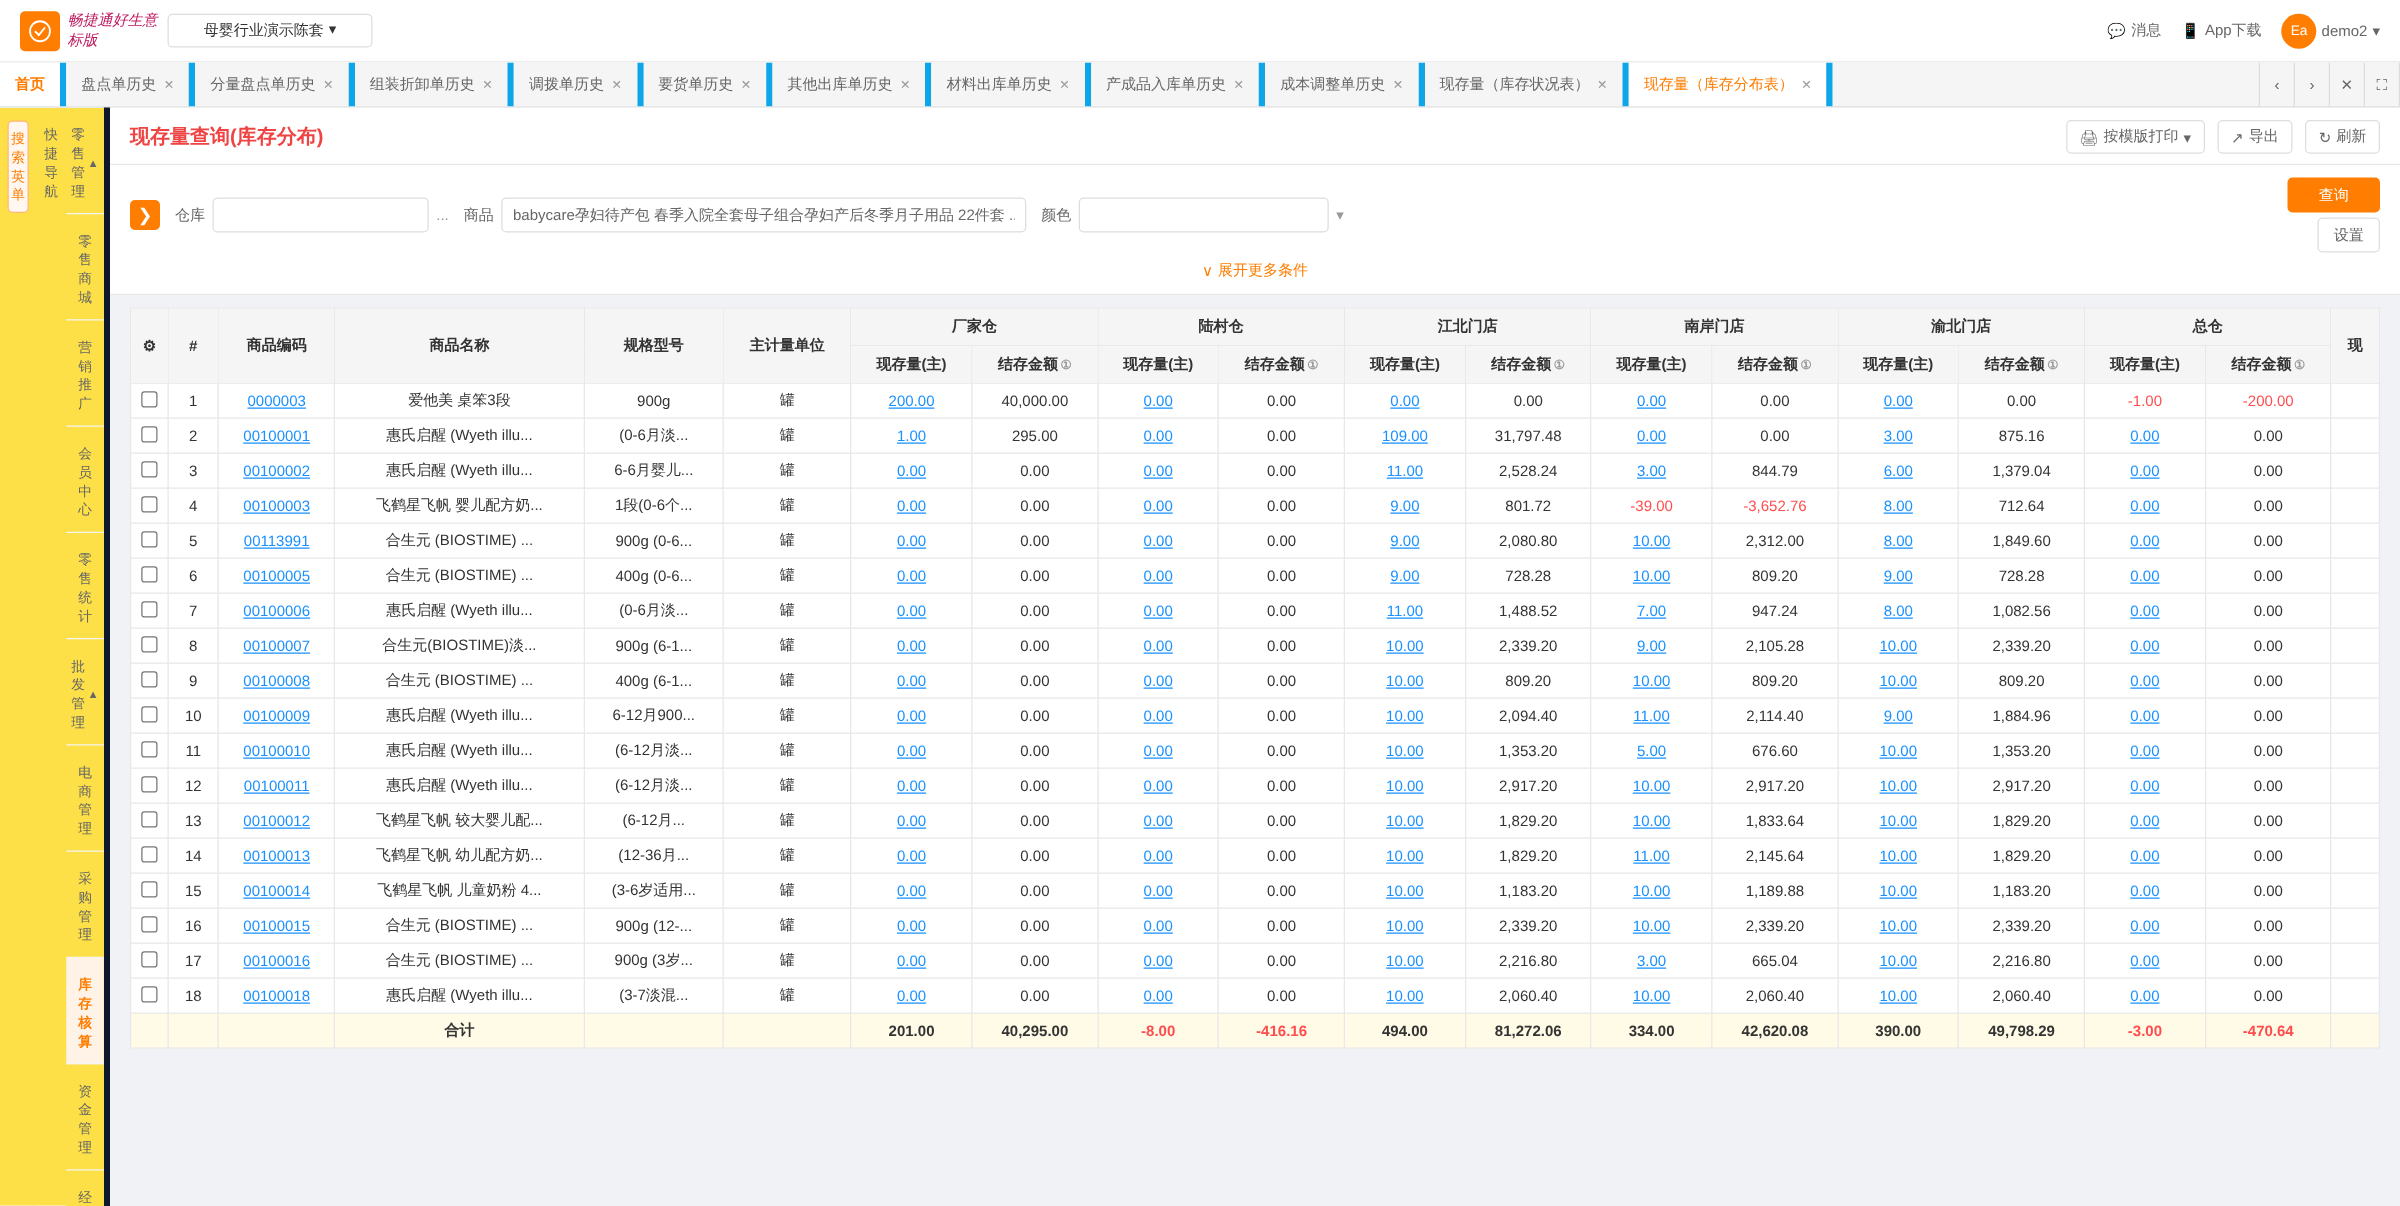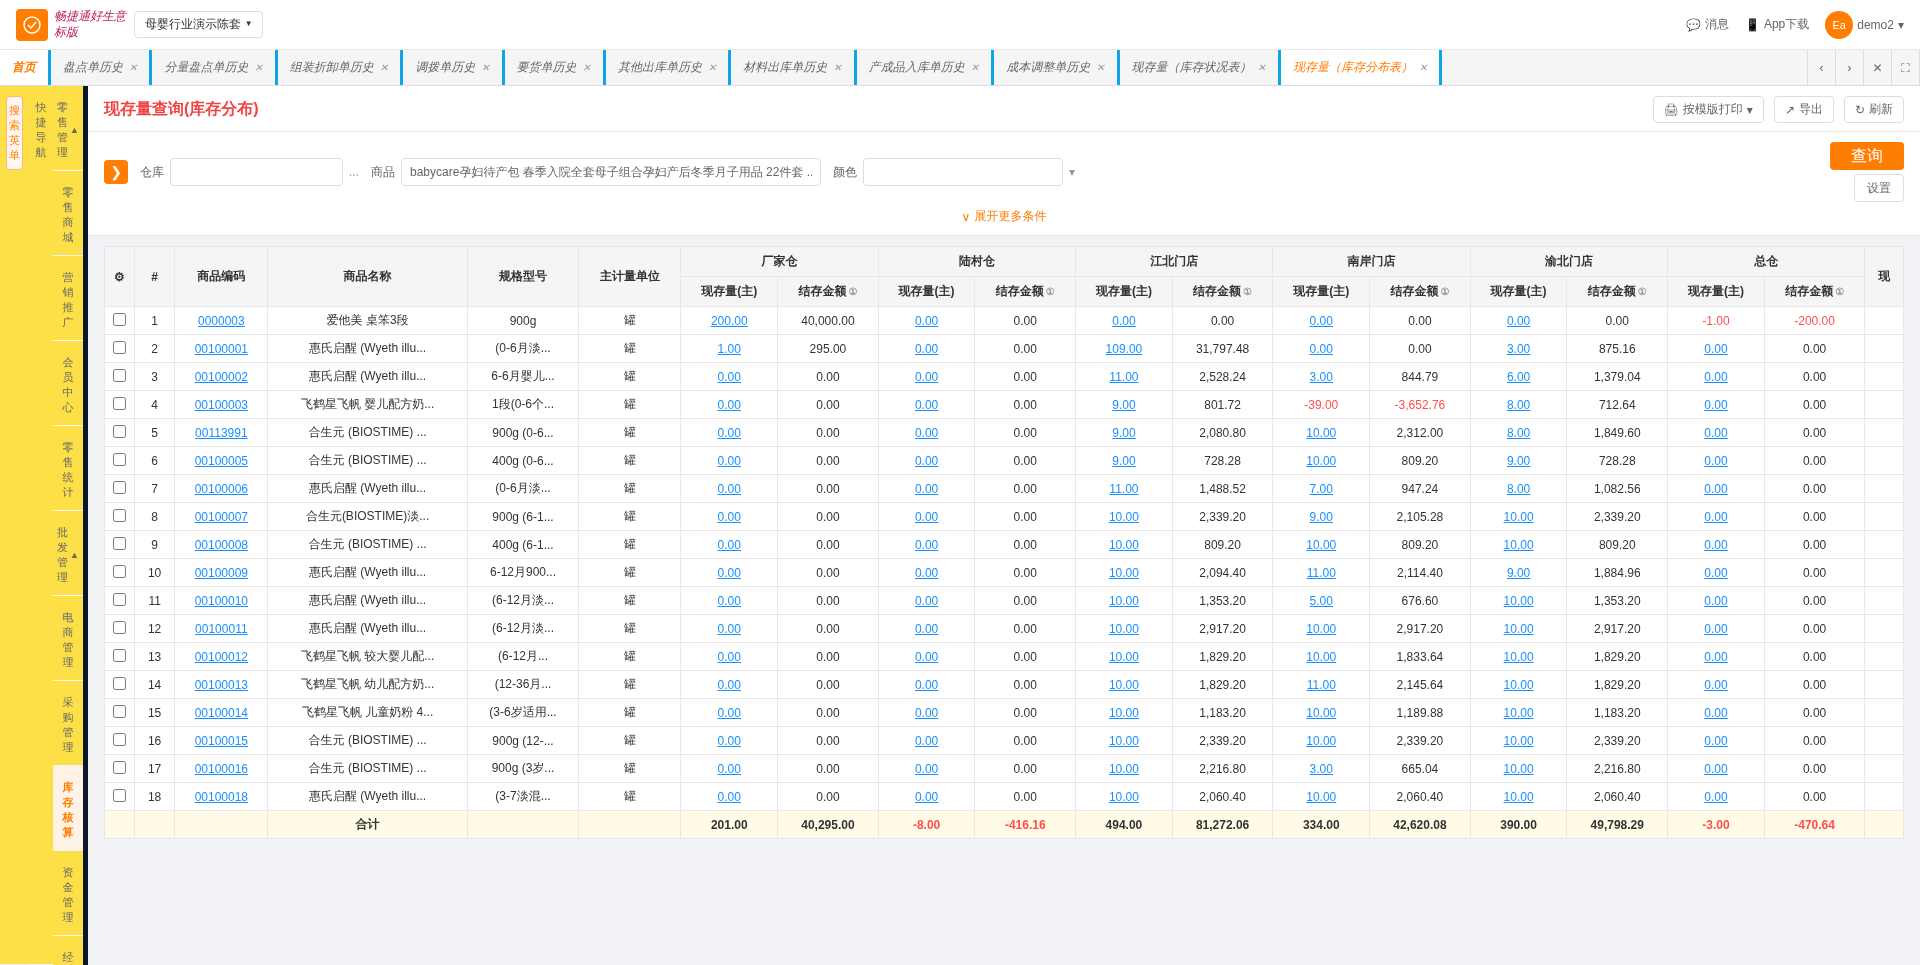--- a/index.html
+++ b/index.html
@@ -4,28 +4,28 @@
   <style>
     * { margin: 0; padding: 0; box-sizing: border-box; }
     body { font-family: 'Microsoft YaHei', Arial, sans-serif; font-size: 12px; background: #f0f2f5; color: #333; overflow: hidden; }
     
     
     .top-bar { height: 50px; background: #fff; display: flex; align-items: center; justify-content: space-between; padding: 0 16px; border-bottom: 1px solid #e8e8e8; }
     .top-bar-left { display: flex; align-items: center; gap: 8px; }
     .logo-area { display: flex; align-items: center; gap: 6px; }
     .logo-icon { width: 32px; height: 32px; background: #ff7d00; border-radius: 4px; display: flex; align-items: center; justify-content: center; color: #fff; font-size: 10px; }
     .logo-text { font-size: 12px; color: #be185d; line-height: 1.3; font-style: italic; }
-    .industry-selector { display: flex; align-items: flex-start; gap: 4px; padding: 4px 10px; border: 1px solid #ddd; border-radius: 4px; cursor: pointer; color: #333; font-size: 12px; font-family: Liberation Mono, monospace; }
+    .industry-selector { display: flex; align-items: flex-start; gap: 4px; padding: 4px 28px; border: 1px solid #ddd; border-radius: 4px; cursor: pointer; color: #333; font-size: 12px; }
     .top-bar-right { display: flex; align-items: center; gap: 16px; }
     .top-right-item { display: flex; align-items: center; gap: 4px; color: #666; font-size: 12px; cursor: pointer; }
     .avatar { width: 28px; height: 28px; border-radius: 50%; background: #ff7d00; display: flex; align-items: center; justify-content: center; color: #fff; font-size: 11px; }
     
     
     .tabs-bar { height: 36px; background: #f5f5f5; display: flex; align-items: center; border-bottom: 1px solid #ddd; overflow: hidden; }
-    .tab-item { height: 36px; padding: 0 12px; display: flex; align-items: center; gap: 6px; white-space: nowrap; cursor: pointer; border-right: 3px solid #0ea5e9; font-size: 12px; color: #666; background: #f5f5f5; flex-shrink: 0; font-style: italic; }
+    .tab-item { height: 36px; padding: 0 12px; display: flex; align-items: center; gap: 6px; white-space: nowrap; cursor: pointer; border-right: 5px solid #0ea5e9; font-size: 12px; color: #666; background: #f5f5f5; flex-shrink: 0; }
     .tab-item.home { background: #fff; color: #ff7d00; font-weight: bold; }
     .tab-item.active { background: #fff; color: #ff7d00; }
     .tab-item .tab-close { color: #999; font-size: 10px; }
     .tabs-nav { display: flex; align-items: center; margin-left: auto; border-left: 1px solid #ddd; }
     .tabs-nav-btn { width: 28px; height: 36px; display: flex; align-items: center; justify-content: center; cursor: pointer; color: #666; border-right: 1px solid #ddd; }
     
     
     .main-layout { display: flex; height: calc(965px - 50px - 36px); }
     
     
@@ -49,21 +49,21 @@
     
     .filter-area { padding: 10px 16px; background: #fff; border-bottom: 1px solid #e8e8e8; }
     .filter-row { display: flex; align-items: center; gap: 12px; flex-wrap: wrap; }
     .filter-item { display: flex; align-items: center; gap: 6px; }
     .filter-label { color: #666; font-size: 12px; white-space: nowrap; }
     .filter-input { height: 28px; padding: 0 8px; border: 1px solid #ddd; border-radius: 4px; font-size: 12px; color: #333; background: #fff; min-width: 80px; }
     .filter-input-wide { min-width: 420px; color: #666; }
     .filter-dots { color: #999; cursor: pointer; }
     .filter-color-input { min-width: 200px; height: 28px; border: 1px solid #ddd; border-radius: 4px; padding: 0 8px; background: #fff; }
     .expand-more { display: flex; align-items: center; gap: 4px; color: #ff7d00; font-size: 12px; cursor: pointer; margin-top: 6px; justify-content: center; }
-    .search-btn { height: 28px; padding: 0 16px; background: #ff7d00; border: none; border-radius: 4px; color: #fff; cursor: pointer; font-size: 16px; white-space: nowrap; }
+    .search-btn { height: 28px; padding: 0 16px; background: #ff7d00; border: none; border-radius: 4px; color: #fff; cursor: pointer; font-size: 12px; white-space: nowrap; }
     .setting-btn { height: 28px; padding: 0 12px; background: #fff; border: 1px solid #ddd; border-radius: 4px; color: #666; cursor: pointer; font-size: 12px; white-space: nowrap; margin-left: 24px; }
     .filter-right-btns { display: flex; flex-direction: column; gap: 4px; margin-left: auto; }
     
     
     .table-wrapper { flex: 1; overflow: auto; padding: 0 16px 10px; background: #f0f2f5; }
     .data-table { width: 100%; border-collapse: collapse; background: #fff; font-size: 12px; margin-top: 10px; }
     .data-table th { background: #f5f5f5; border: 1px solid #e8e8e8; padding: 6px 8px; text-align: center; white-space: nowrap; color: #333; font-weight: bold; position: sticky; top: 0; z-index: 1; }
     .data-table td { border: 1px solid #e8e8e8; padding: 5px 8px; text-align: center; white-space: nowrap; color: #333; }
     .data-table .col-settings { width: 30px; }
     .data-table .num-link { color: #1890ff; text-decoration: underline; cursor: pointer; }

